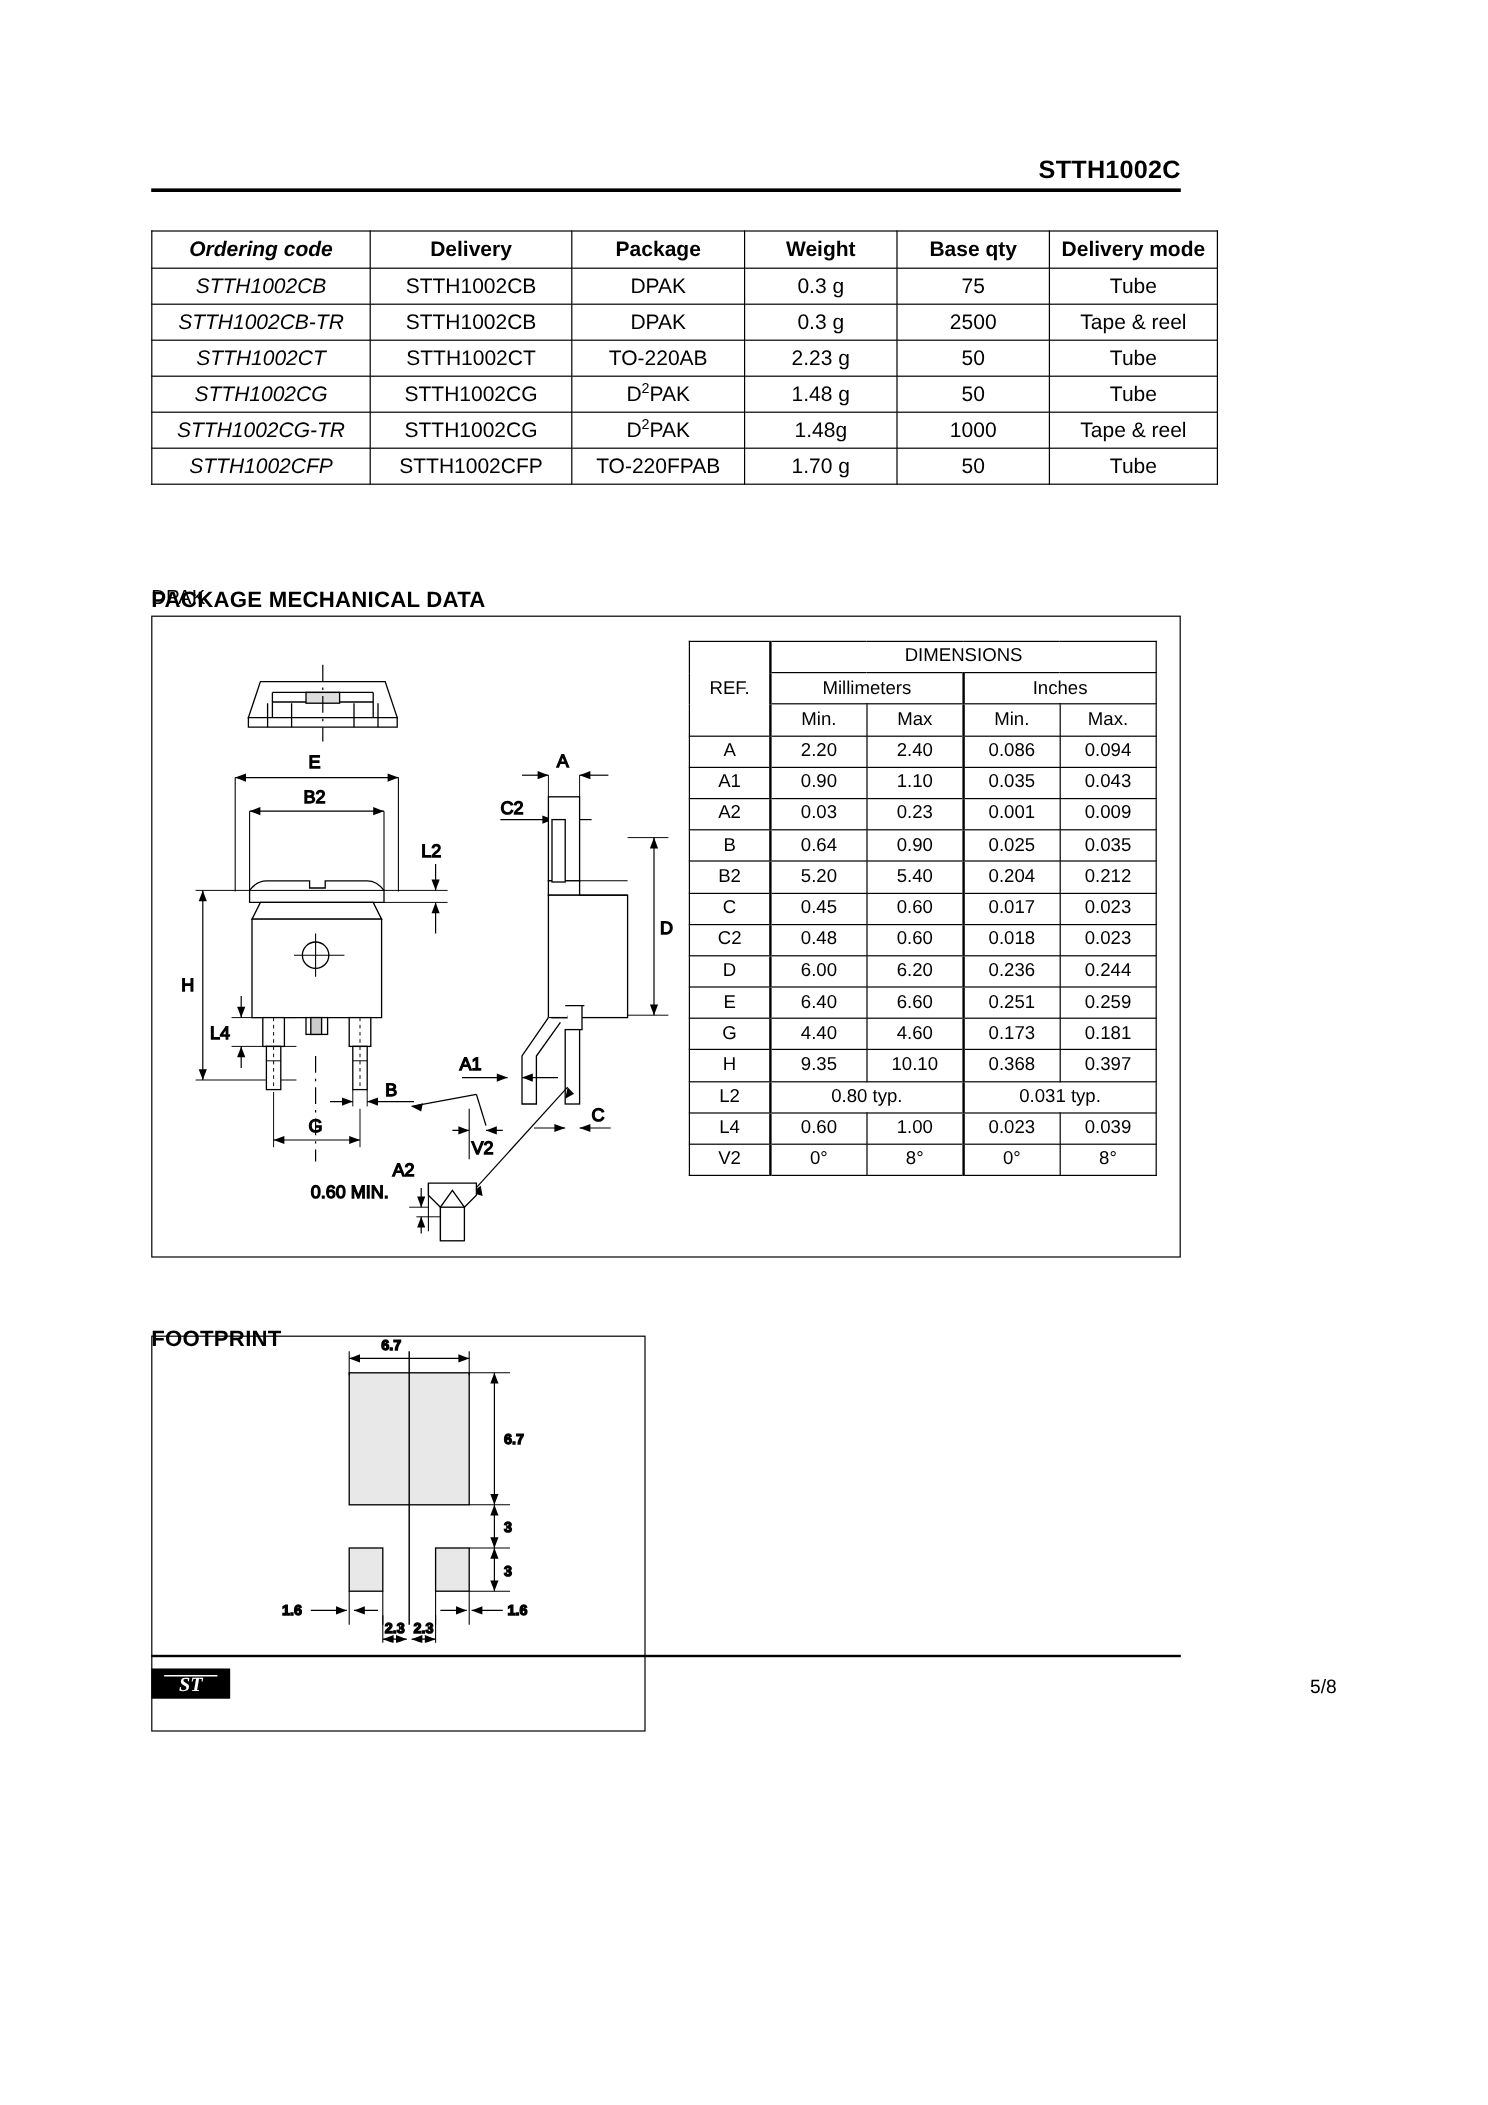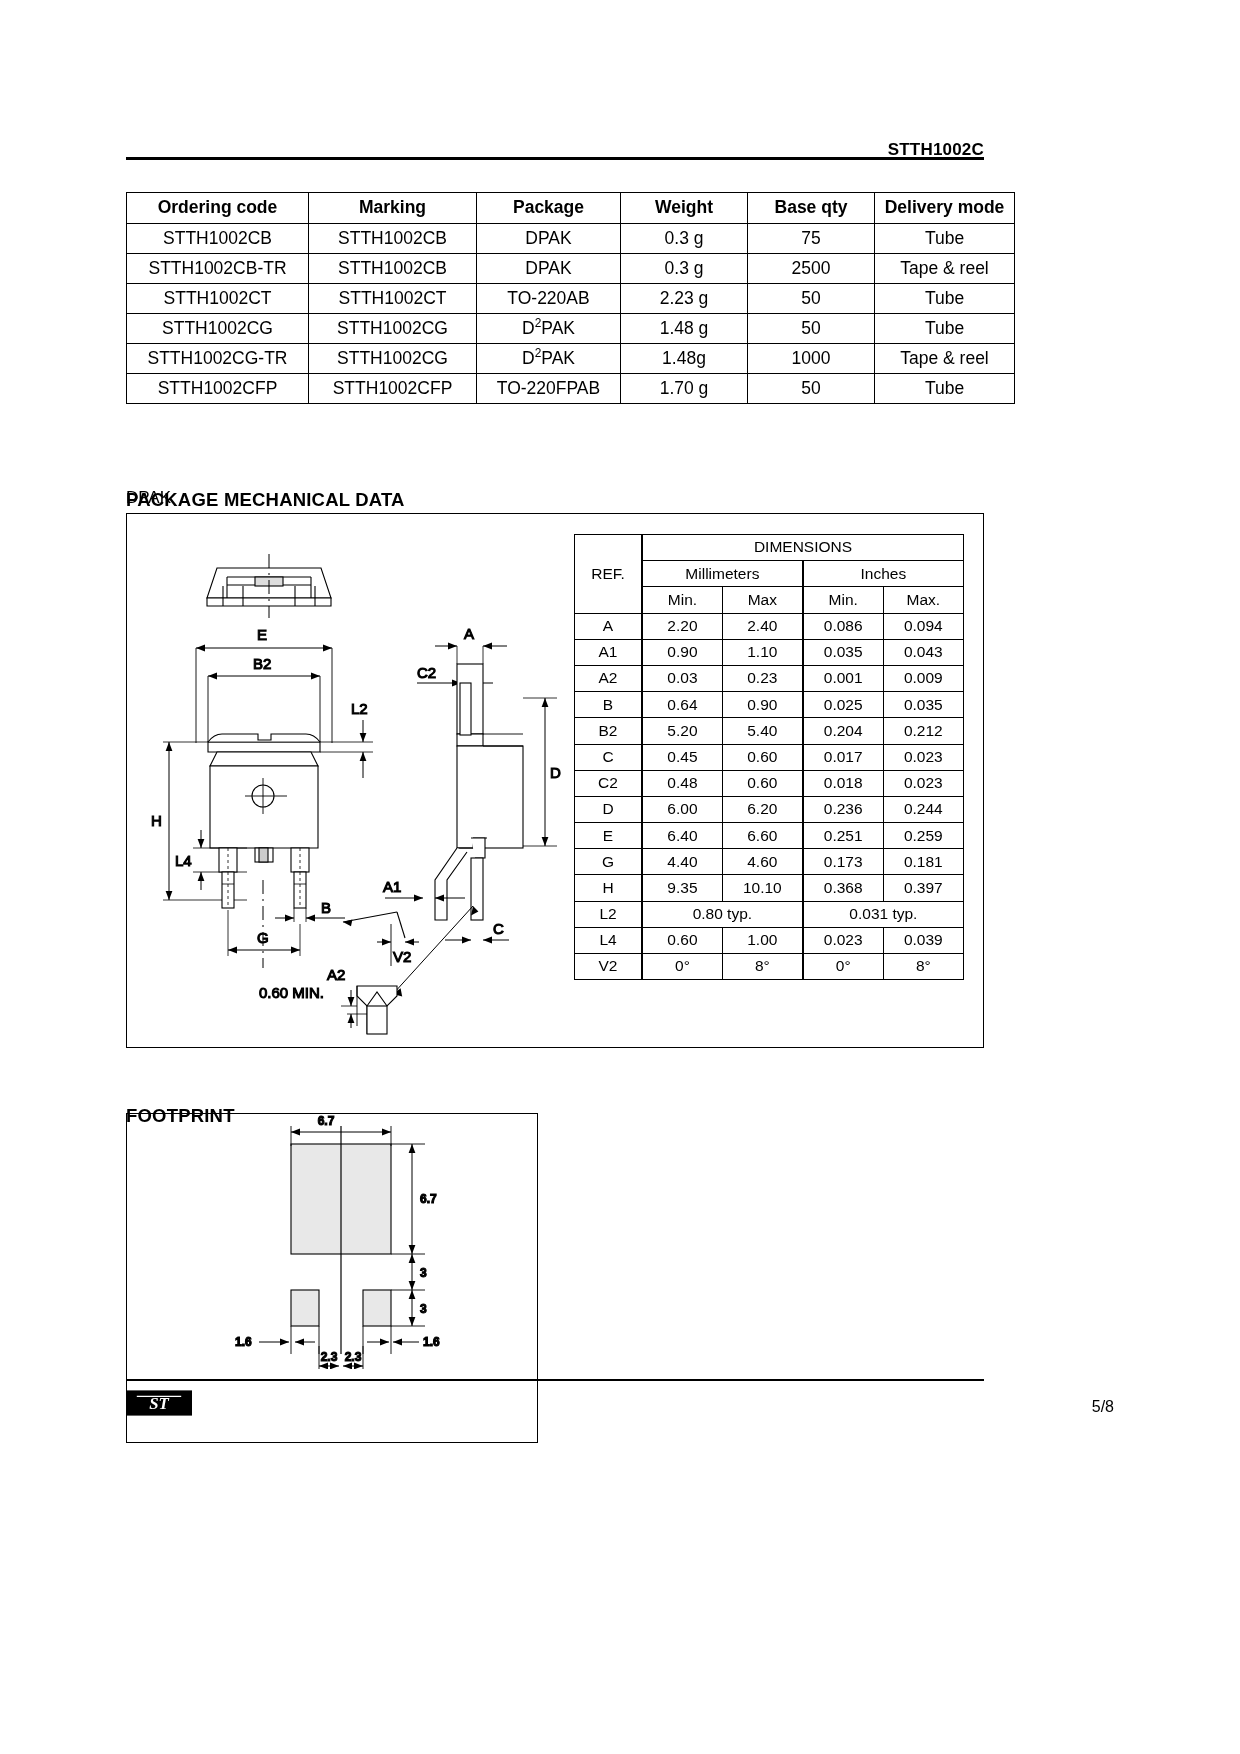--- a/index.html
+++ b/index.html
@@ -20,22 +20,22 @@
   #page-header {
     position: absolute;
     left: 126px;
     top: 126px;
     width: 858px;
     height: 40px;
   }
   #page-header .doc-title {
     position: absolute;
     right: 0;
-    top: 14px;
-    font-size: 17px;
+    top: 4px;
+    font-size: 21px;
     font-weight: bold;
     letter-spacing: 0.2px;
     white-space: nowrap;
   }
   #page-header .rule {
     position: absolute;
     left: 0;
     right: 0;
     top: 31px;
     height: 3px;
@@ -58,21 +58,21 @@
     height: 29px;
     padding: 0 2px;
     font-weight: normal;
     line-height: 1.1;
   }
   #ordering-table thead th {
     font-weight: bold;
     font-size: 17.5px;
     height: 30px;
   }
-  #ordering-table .c0 { width: 177px; }
+  #ordering-table .c0 { width: 177px; font-style: italic; }
   #ordering-table .c1 { width: 163px; }
   #ordering-table .c2 { width: 139px; }
   #ordering-table .c3 { width: 122px; border-radius: 15px; }
   #ordering-table .c4 { width: 122px; }
   #ordering-table .c5 { width: 135px; }
   sup { font-size: 0.68em; vertical-align: super; line-height: 0; }
 
   
   .section-heading {
     position: absolute;
@@ -163,21 +163,21 @@
 
 <div id="page-header">
   <div class="doc-title">STTH1002C</div>
   <div class="rule"></div>
 </div>
 
 <table id="ordering-table">
   <thead>
     <tr>
       <th class="c0">Ordering code</th>
-      <th class="c1">Marking</th>
+      <th class="c1">Delivery</th>
       <th class="c2">Package</th>
       <th class="c3">Weight</th>
       <th class="c4">Base qty</th>
       <th class="c5">Delivery mode</th>
     </tr>
   </thead>
   <tbody id="ordering-body">
       <tr>
         <td class="c0">STTH1002CB</td>
         <td class="c1">STTH1002CB</td>

